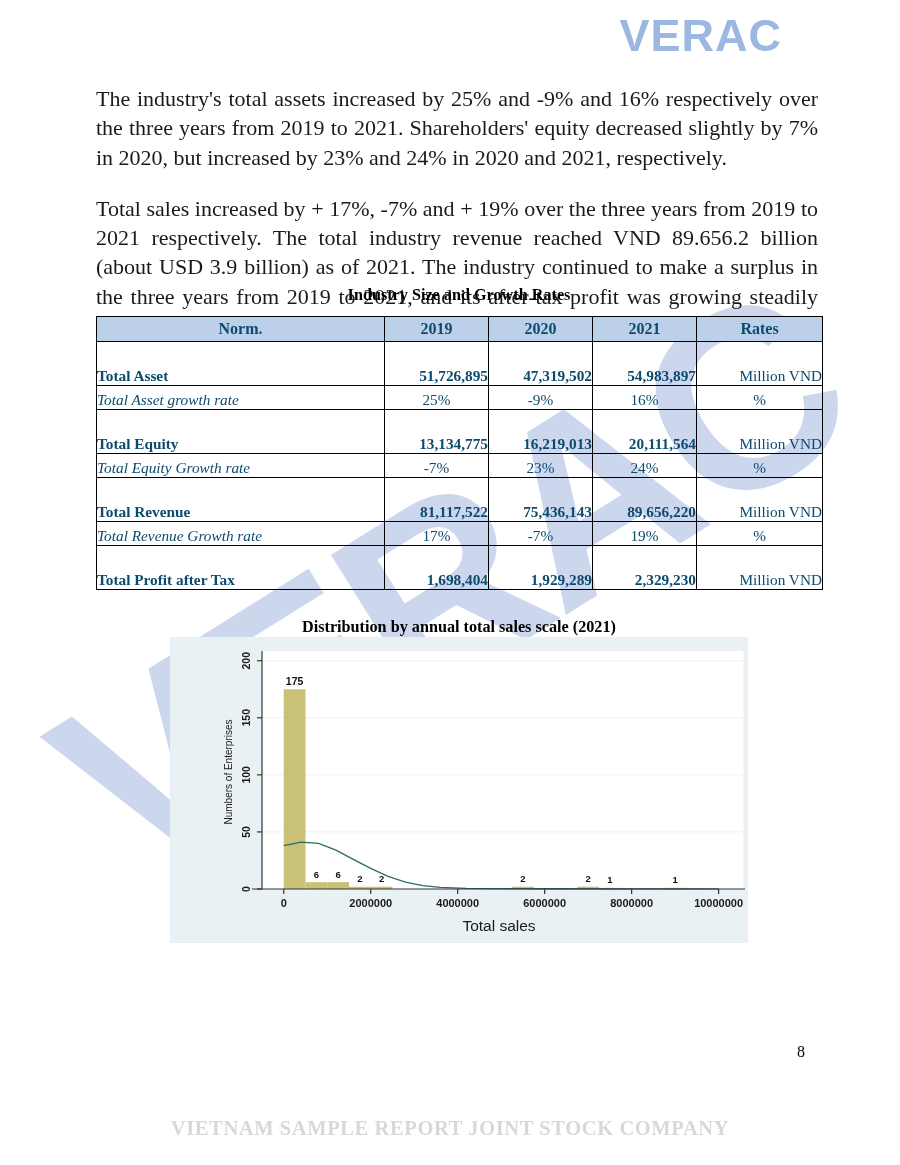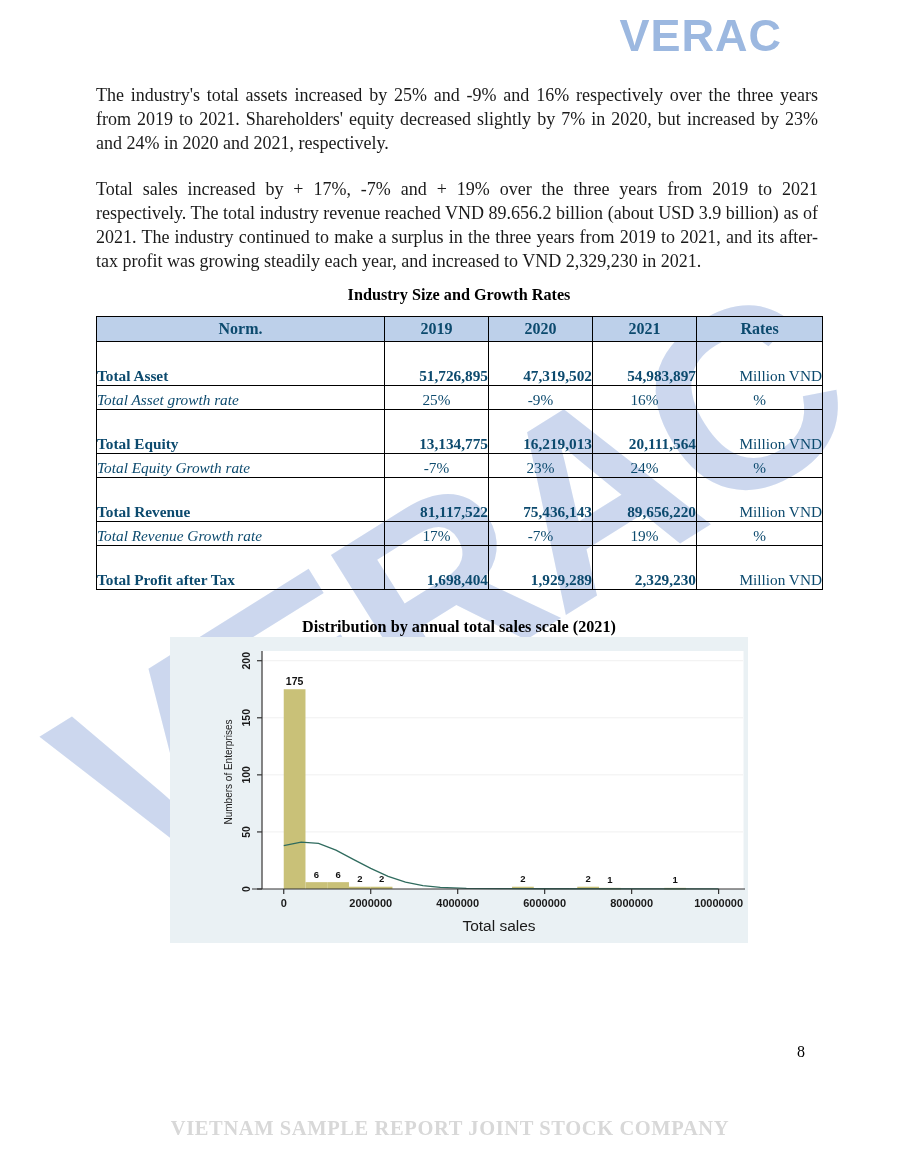--- a/index.html
+++ b/index.html
@@ -62,21 +62,21 @@
   }
 
   
   #body-copy {
     position: absolute;
     left: 96px;
     top: 84px;
     width: 722px;
   }
   .para {
-    font-size: 18px;
+    font-size: 22px;
     line-height: 1.33;
     color: #1a1a1a;
     text-align: justify;
     margin: 0 0 22px 0;
   }
   .para:last-child { margin-bottom: 12px; }
 
   
   #table-block {
     position: absolute;

